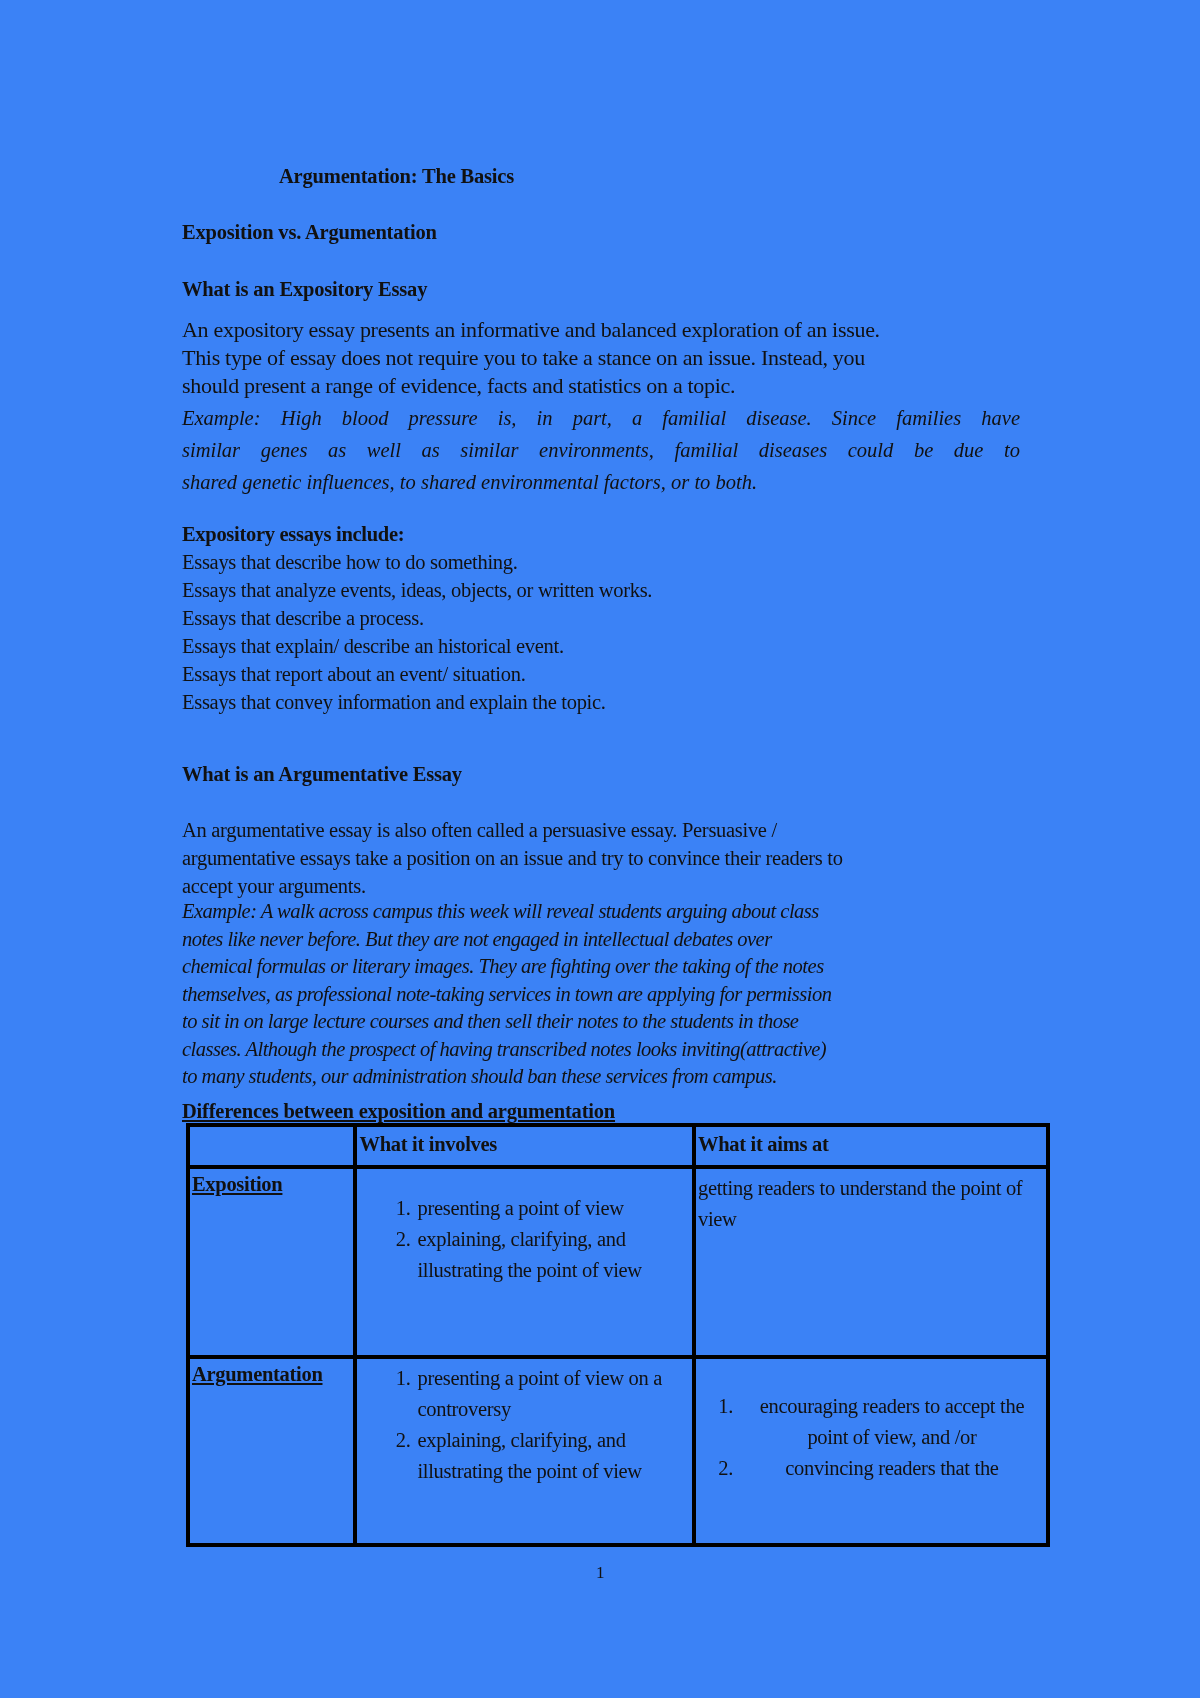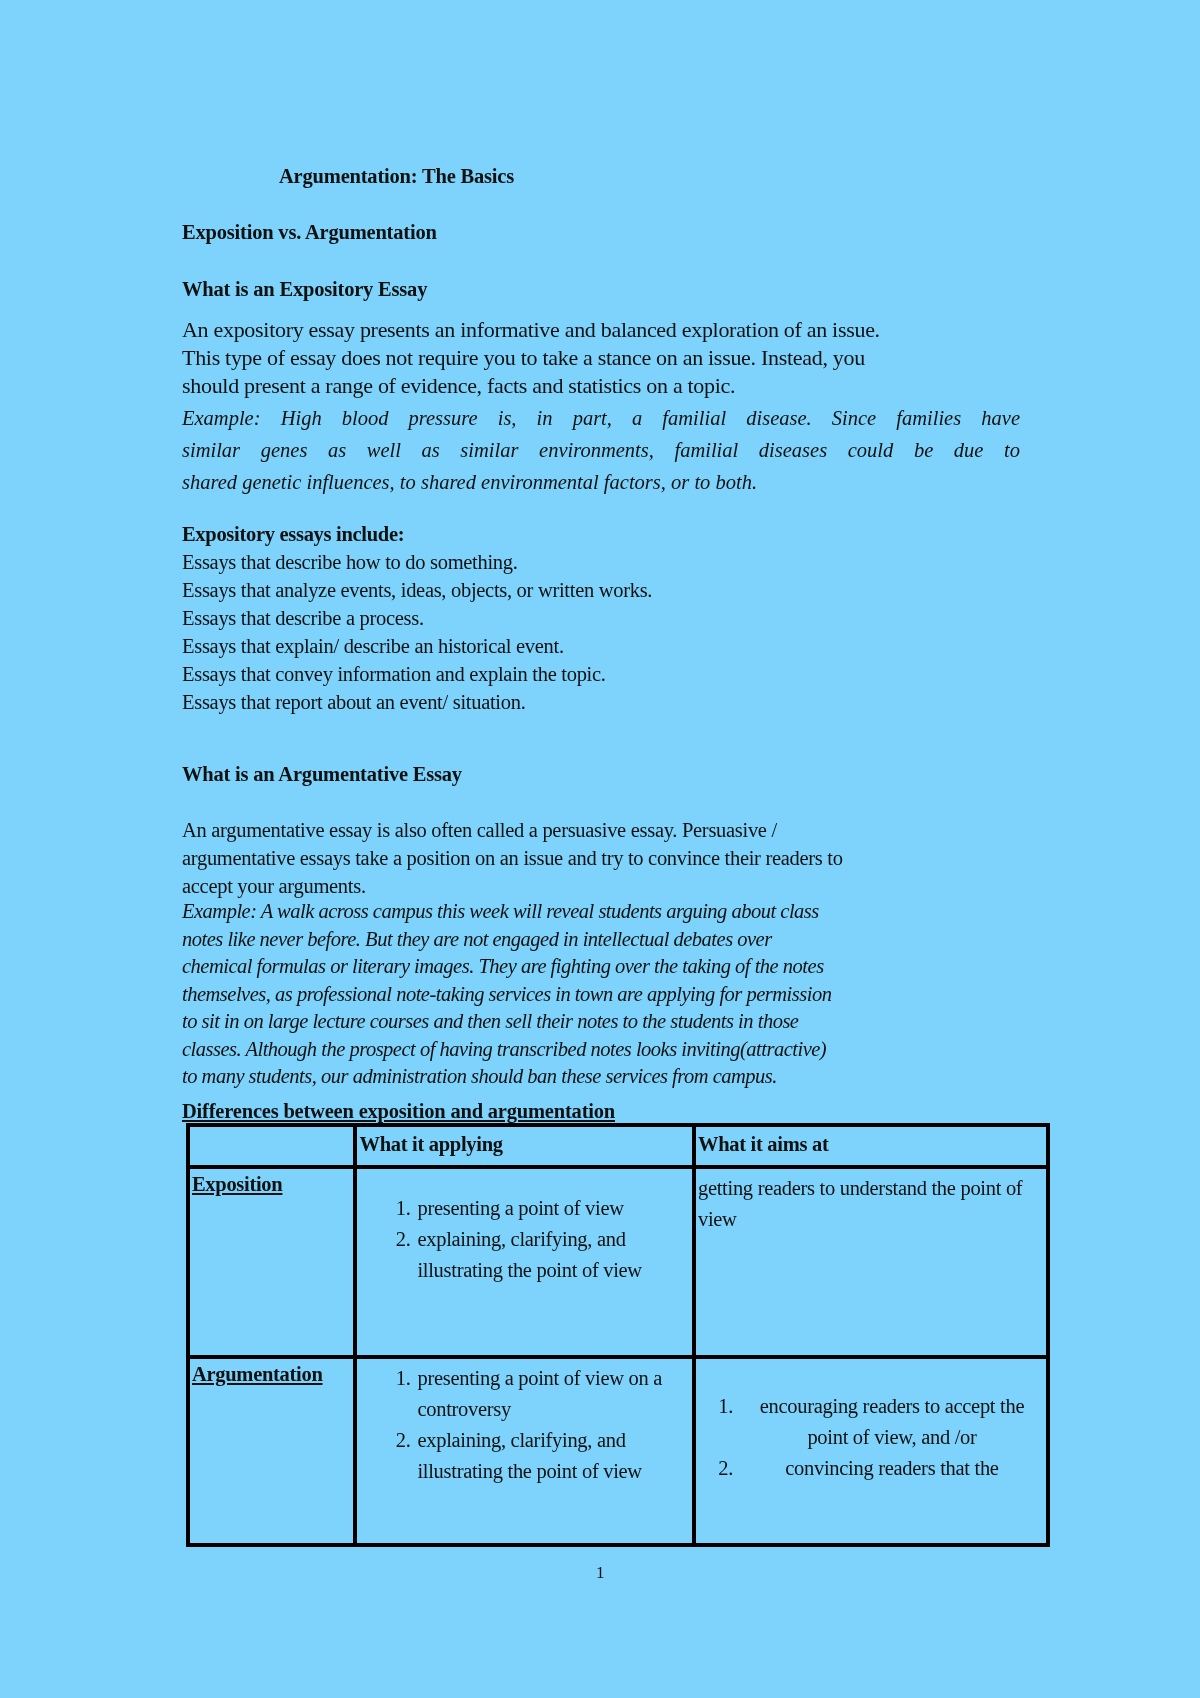--- a/index.html
+++ b/index.html
@@ -1,18 +1,18 @@
 <!DOCTYPE html>
 <html><head>
   <meta charset="utf-8">
   <style>
     html, body { margin: 0; padding: 0; background: #ffffff; }
     body { width: 1200px; height: 1698px; position: relative; overflow: hidden;
            font-family: "Liberation Serif", "DejaVu Serif", serif; color: #111; }
-    .page { position: absolute; left: 0; top: 0; width: 1200px; height: 1698px; background: #7dd3fc; }
+    .page { position: absolute; left: 0; top: 0; width: 1200px; height: 1698px; background: #3b82f6; }
     .t { position: absolute; white-space: nowrap; font-size: 20.5px; line-height: 1; letter-spacing: -0.2px; }
     .b { font-weight: bold; }
     .u { text-decoration: underline; }
     .title { left: 279px; top: 166px; }
     .h1 { left: 182px; top: 222px; }
     .h2 { left: 182px; top: 279px; }
     .para { position: absolute; left: 182px; font-size: 22px; line-height: 28px; letter-spacing: -0.3px; }
     .para div { white-space: nowrap; }
     .ex1 { position: absolute; left: 182px; top: 420px; width: 838px; font-style: italic; font-size: 20.5px; line-height: 32px; }
     .ex1 div { white-space: nowrap; text-align: justify; text-align-last: justify; }
@@ -59,22 +59,22 @@
     <div>similar genes as well as similar environments, familial diseases could be due to</div>
     <div class="last">shared genetic influences, to shared environmental factors, or to both.</div>
   </div>
 
   <div class="list" style="top:520px;font-family:Liberation Serif, serif;">
     <div class="b">Expository essays include:</div>
     <div>Essays that describe how to do something.</div>
     <div>Essays that analyze events, ideas, objects, or written works.</div>
     <div>Essays that describe a process.</div>
     <div>Essays that explain/ describe an historical event.</div>
+    <div>Essays that report about an event/ situation.</div>
     <div>Essays that convey information and explain the topic.</div>
-    <div>Essays that report about an event/ situation.</div>
   </div>
 
   <div class="t b h3" style="top:764px;">What is an Argumentative Essay</div>
 
   <div class="para2" style="top:816px;">
     <div>An argumentative essay is also often called a persuasive essay. Persuasive /</div>
     <div>argumentative essays take a position on an issue and try to convince their readers to</div>
     <div>accept your arguments.</div>
   </div>
 
@@ -87,21 +87,21 @@
     <div>classes. Although the prospect of having transcribed notes looks inviting(attractive)</div>
     <div>to many students, our administration should ban these services from campus.</div>
   </div>
 
   <div class="t b u tcap" style="top:1101px;">Differences between exposition and argumentation</div>
 
   <table class="diff">
     <tbody>
         <tr class="hdr">
       <td class="c0 b"></td>
-      <td class="c1 b">What it applying</td>
+      <td class="c1 b">What it involves</td>
       <td class="c2 b">What it aims at</td>
     </tr>
     <tr class="r1">
       <td class="c0 b">Exposition</td>
       <td class="c1">
         <ol class="inv1">
           <li>presenting a point of view</li>
           <li>explaining, clarifying, and illustrating the point of view</li>
         </ol>
       </td>

